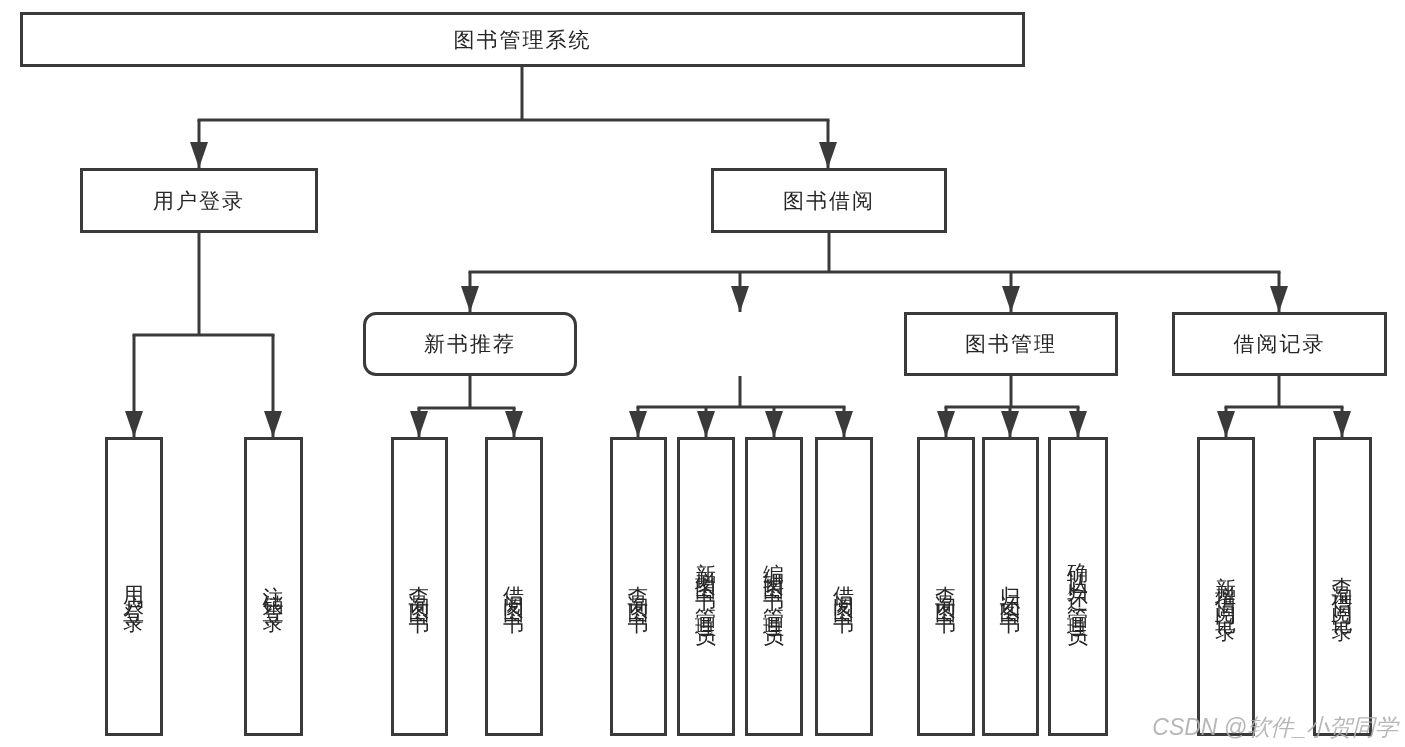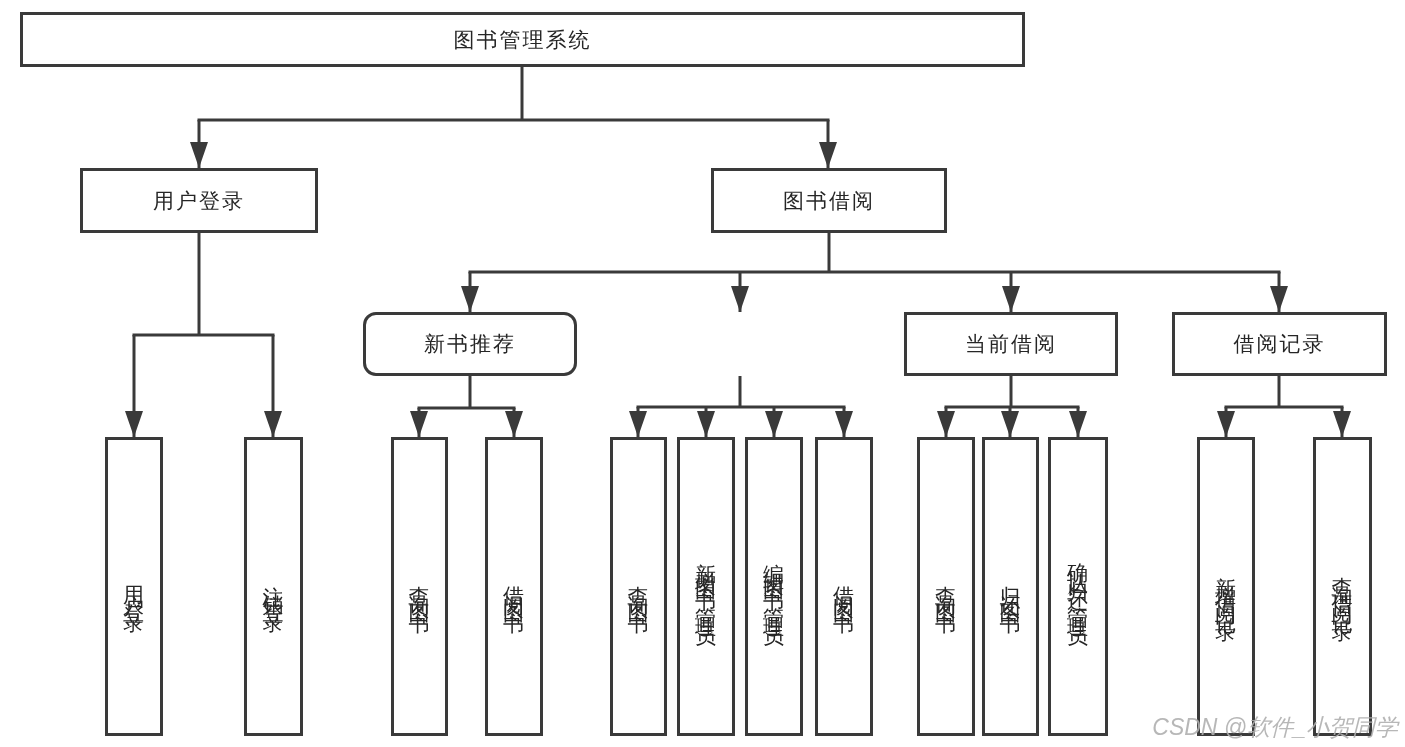--- a/index.html
+++ b/index.html
@@ -117,21 +117,21 @@
     <span class="htext">用户登录</span>
   </div>
   <div class="node" style="left:711px; top:168px; width:236px; height:65px;">
     <span class="htext">图书借阅</span>
   </div>
 
   <div class="node" style="left:363px; top:312px; width:214px; height:64px;border-radius:13px;">
     <span class="htext">新书推荐</span>
   </div>
   <div class="node" style="left:904px; top:312px; width:214px; height:64px;">
-    <span class="htext">当前借阅</span>
+    <span class="htext">图书管理</span>
   </div>
   <div class="node" style="left:1172px; top:312px; width:215px; height:64px;">
     <span class="htext">借阅记录</span>
   </div>
 
   <div class="node" style="left:105px; top:437px; width:58px; height:299px;">
     <span class="vtext">用户登录</span>
   </div>
   <div class="node" style="left:244px; top:437px; width:59px; height:299px;">
     <span class="vtext">注销登录</span>

